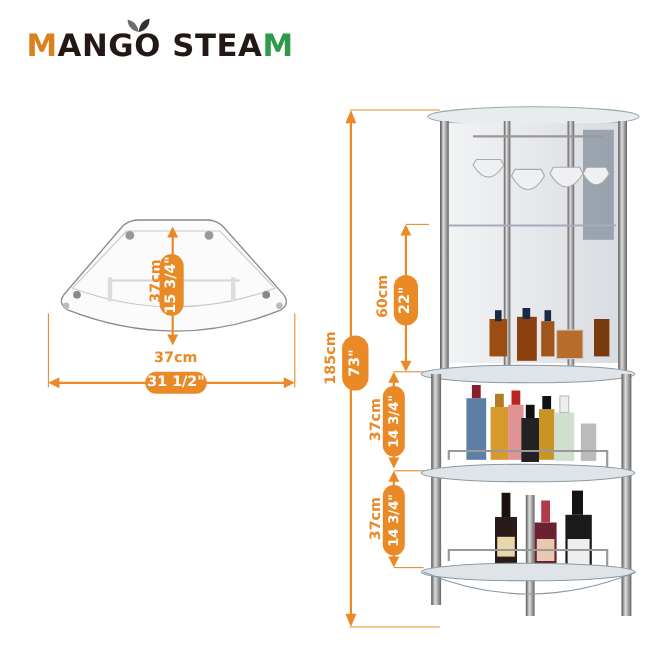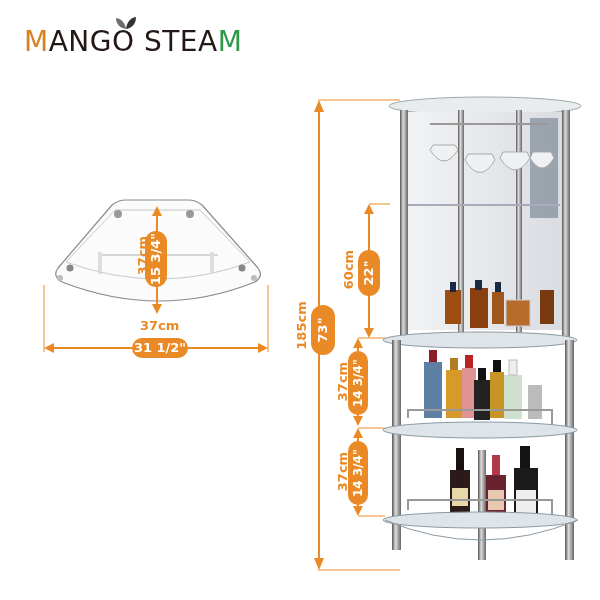--- a/index.html
+++ b/index.html
@@ -1,18 +1,18 @@
 <!DOCTYPE html>
 <html><head>
 <meta charset="utf-8">
 <style>
   html,body{margin:0;padding:0;background:#fff;}
   body{width:600px;height:600px;position:relative;overflow:hidden;font-family:"Liberation Sans",sans-serif;}
   .abs{position:absolute;}
-  .logo{left:24px;top:24px;font-family:"DejaVu Sans",sans-serif;font-weight:normal;font-size:28px;letter-spacing:0.5px;color:#231815;white-space:nowrap;line-height:36px;}
+  .logo{left:24px;top:24px;font-family:"DejaVu Sans",sans-serif;font-weight:bold;font-size:28px;letter-spacing:0.5px;color:#231815;white-space:nowrap;line-height:36px;}
   .logo .m1{color:#d9801f;}
   .logo .m2{color:#2e9a4a;}
   .logo .leaf{position:absolute;left:90px;top:-8px;}
   .lbl{color:#ea8a26;font-family:"DejaVu Sans",sans-serif;font-weight:bold;font-size:13px;white-space:nowrap;}
   .pill{background:#ea8a26;color:#fff;font-family:"DejaVu Sans",sans-serif;font-weight:bold;font-size:13px;border-radius:12px;white-space:nowrap;text-align:center;}
   .rot{transform:rotate(-90deg);transform-origin:center center;}
   svg{overflow:visible;}
 </style>
 </head>
 <body>

